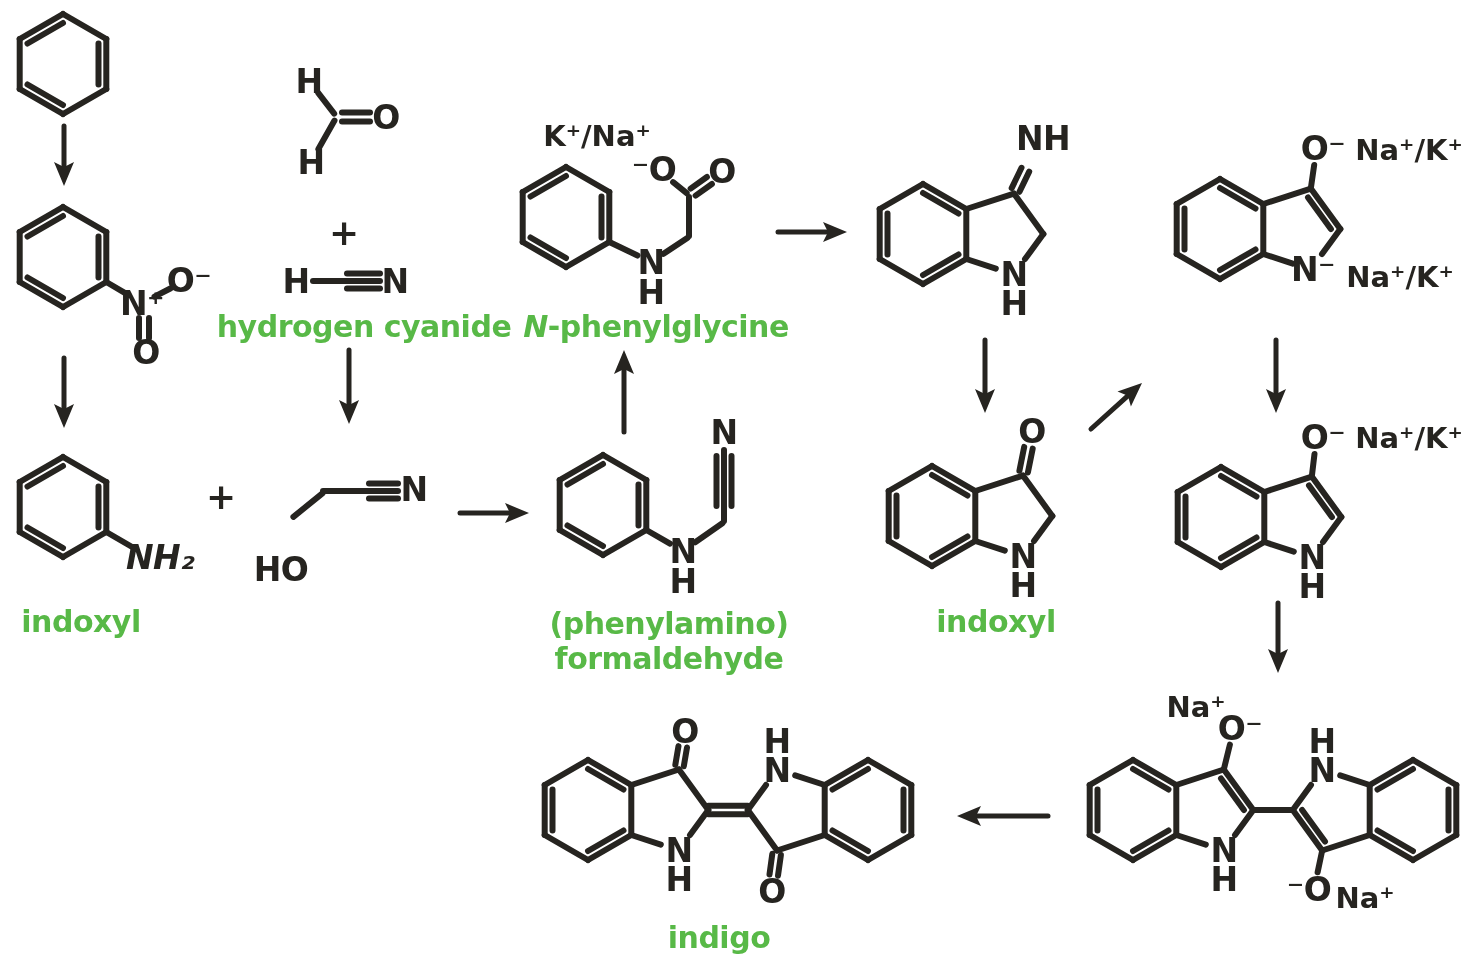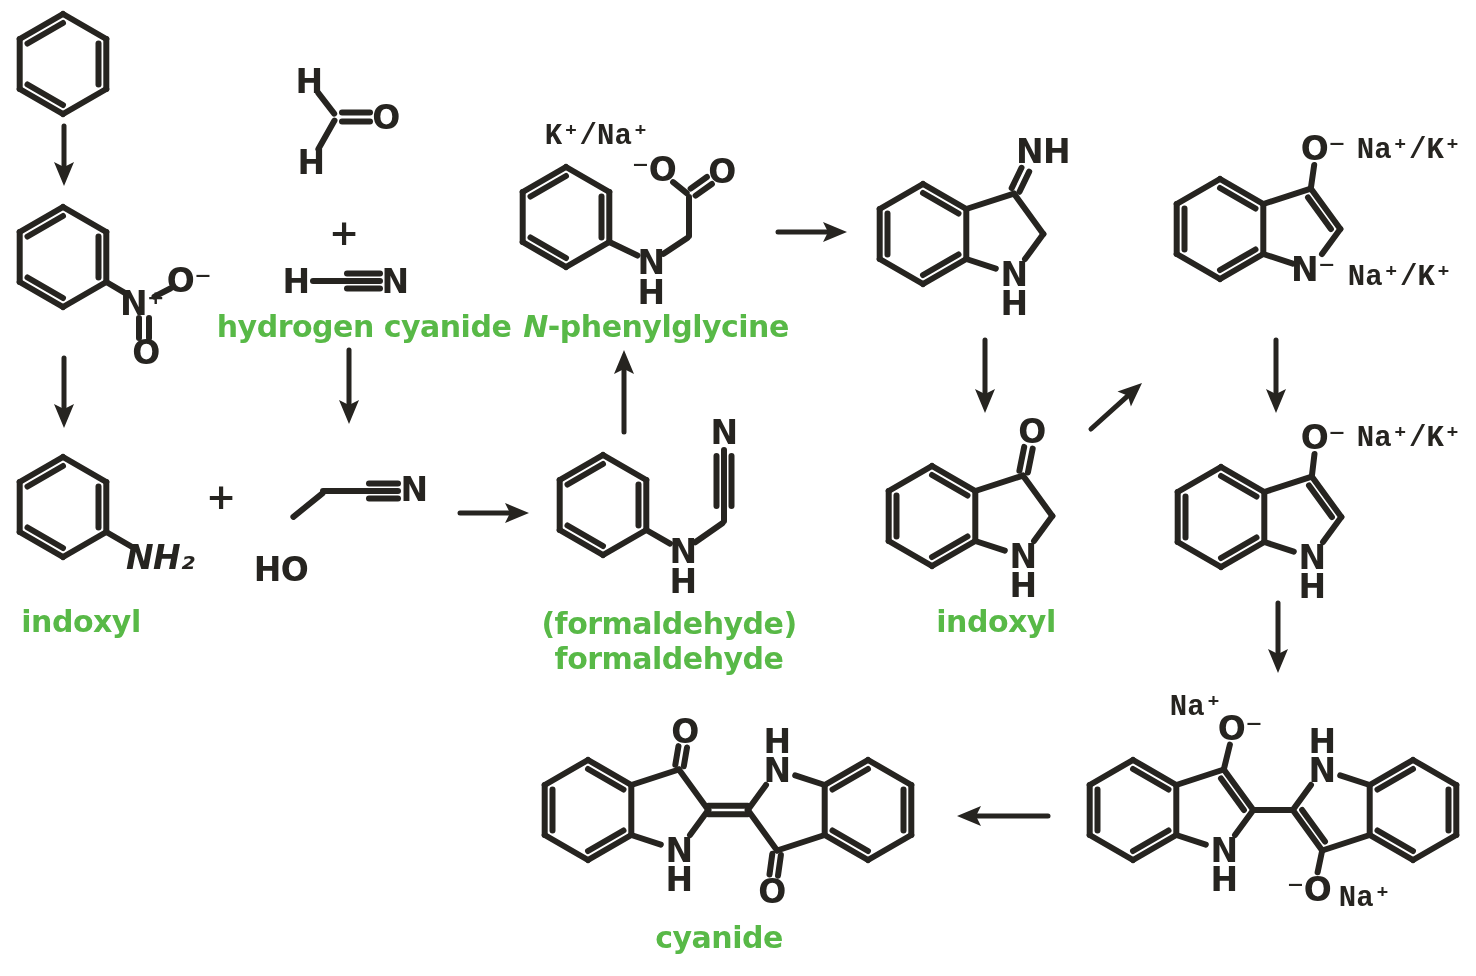--- a/index.html
+++ b/index.html
@@ -4,21 +4,21 @@
 <style>
   :root { --green:#58b947; --ink:#262420; --bg:#ffffff; }
   html,body { margin:0; padding:0; background:var(--bg); }
   body { width:1476px; height:976px; overflow:hidden; position:relative;
          font-family:"DejaVu Sans","Liberation Sans",sans-serif; user-select:none; }
   #canvas { position:relative; width:1476px; height:976px; background:var(--bg); }
   #canvas > svg { position:absolute; left:0; top:0; }
   .lbl { position:absolute; transform:translate(-50%,-50%); white-space:nowrap;
          font-weight:700; color:var(--ink); line-height:1; z-index:2; }
   .atom { font-size:33px; letter-spacing:-0.5px; }
-  .ion  { font-size:29px;font-family:Liberation Mono, monospace; }
+  .ion  { font-size:29px; }
   .plus { font-size:36px; }
   .name { font-size:30px; color:var(--green); letter-spacing:-0.5px; }
   .name i { font-style:italic; }
 </style>
 </head>
 <body>
 
 <div id="canvas">
     <svg width="1476" height="976" viewBox="0 0 1476 976" xmlns="http://www.w3.org/2000/svg">
       <g stroke="#262420" fill="none" stroke-width="6" stroke-linecap="round" stroke-linejoin="round">
@@ -303,21 +303,21 @@
     <div class="lbl atom" style="left: 281px; top: 527px; margin-top: 42px;">HO</div>
     <div class="lbl atom" style="left: 414px; top: 489px;">N</div>
     <div class="lbl atom" style="left: 683px; top: 551px;">N</div>
     <div class="lbl atom" style="left: 683px; top: 581px;">H</div>
     <div class="lbl atom" style="left: 724px; top: 432px;">N</div>
     <div class="lbl ion" style="left: 597px; top: 136px;">K⁺/Na⁺</div>
     <div class="lbl atom" style="left: 654px; top: 169px;">⁻O</div>
     <div class="lbl atom" style="left: 722px; top: 171px;">O</div>
     <div class="lbl atom" style="left: 651px; top: 262px;">N</div>
     <div class="lbl atom" style="left: 651px; top: 292px;">H</div>
-    <div class="lbl atom" style="left: 1043px; top: 151px;">NH</div>
+    <div class="lbl atom" style="left: 1043px; top: 138px;">NH</div>
     <div class="lbl atom" style="left: 1014px; top: 274px;">N</div>
     <div class="lbl atom" style="left: 1014px; top: 303px;">H</div>
     <div class="lbl atom" style="left: 1032px; top: 431px;">O</div>
     <div class="lbl atom" style="left: 1023px; top: 556px;">N</div>
     <div class="lbl atom" style="left: 1023px; top: 585px;">H</div>
     <div class="lbl atom" style="left: 1323px; top: 148px;">O⁻</div>
     <div class="lbl ion" style="left: 1409px; top: 150px;">Na⁺/K⁺</div>
     <div class="lbl atom" style="left: 1313px; top: 269px;">N⁻</div>
     <div class="lbl ion" style="left: 1400px; top: 277px;">Na⁺/K⁺</div>
     <div class="lbl atom" style="left: 1323px; top: 437px;">O⁻</div>
@@ -336,17 +336,17 @@
     <div class="lbl atom" style="left: 777px; top: 741px;">H</div>
     <div class="lbl atom" style="left: 777px; top: 770px;">N</div>
     <div class="lbl atom" style="left: 679px; top: 850px;">N</div>
     <div class="lbl atom" style="left: 679px; top: 879px;">H</div>
     <div class="lbl atom" style="left: 772px; top: 891px;">O</div>
     <div class="lbl plus" style="left: 344px; top: 233px;">+</div>
     <div class="lbl plus" style="left: 221px; top: 497px;">+</div>
     <div class="lbl name" style="left: 364px; top: 327px;">hydrogen cyanide</div>
     <div class="lbl name" style="left: 656px; top: 327px;"><i>N</i><span>-phenylglycine</span></div>
     <div class="lbl name" style="left: 81px; top: 622px;">indoxyl</div>
-    <div class="lbl name" style="left: 669px; top: 624px;">(formaldehyde)</div>
+    <div class="lbl name" style="left: 669px; top: 624px;">(phenylamino)</div>
     <div class="lbl name" style="left: 669px; top: 659px;">formaldehyde</div>
     <div class="lbl name" style="left: 980px; top: 622px; margin-left: 16px;">indoxyl</div>
-    <div class="lbl name" style="left: 719px; top: 938px;">cyanide</div>
+    <div class="lbl name" style="left: 719px; top: 938px;">indigo</div>
   </div>
 
 </body></html>

